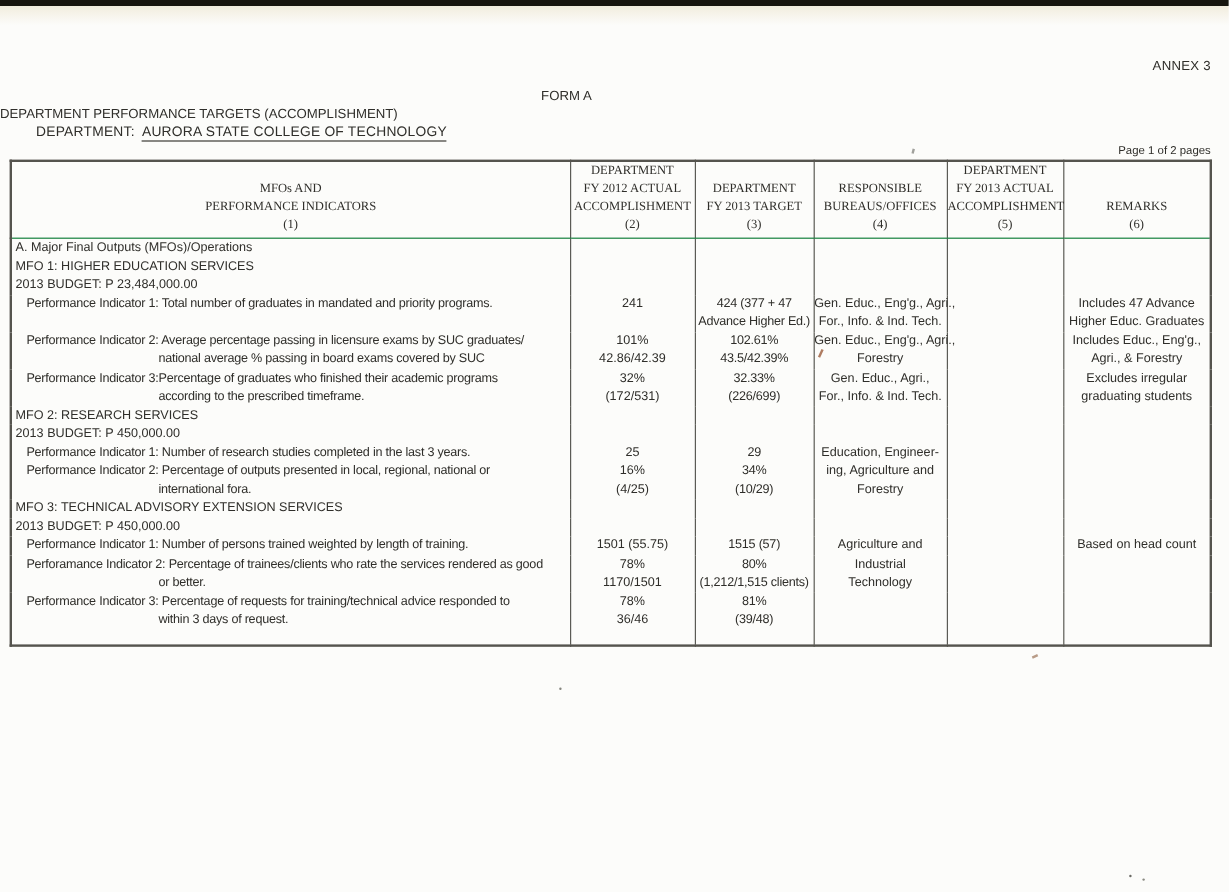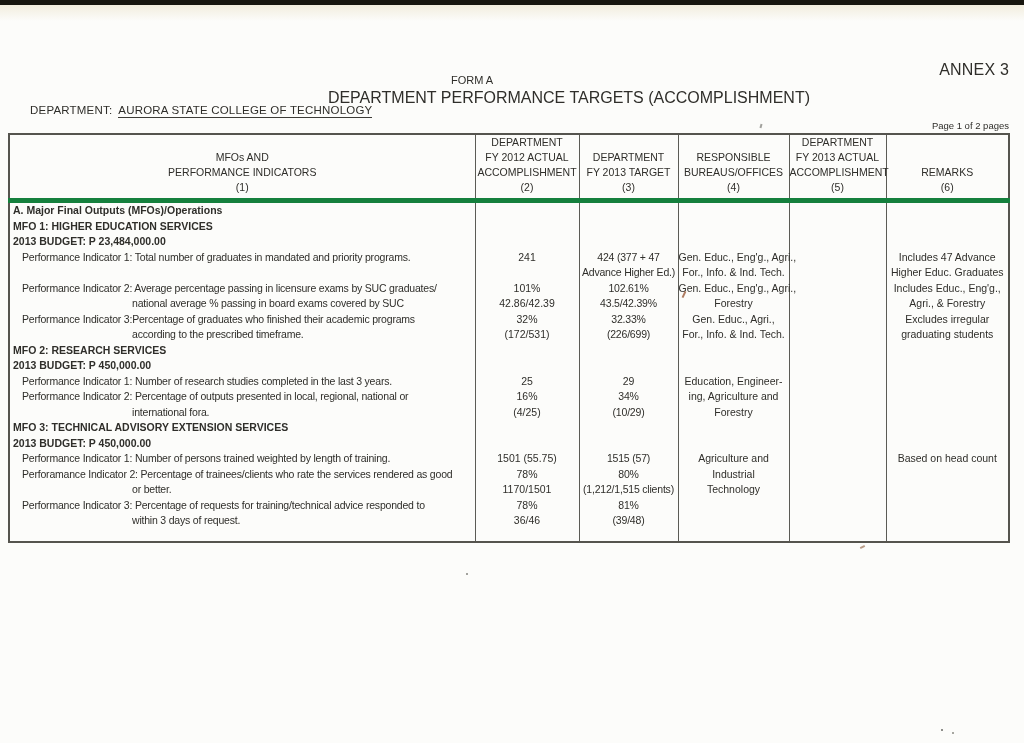--- a/index.html
+++ b/index.html
@@ -4,46 +4,46 @@
 <style>
   html,body{margin:0;padding:0;}
   body{
     width:1024px;height:743px;position:relative;overflow:hidden;
     background:#fcfcfa;color:#2f2e2a;
     font-family:"Liberation Sans",sans-serif;
   }
   .scan-strip{position:absolute;top:0;left:0;width:1024px;height:5px;background:#17160f;}
   .scan-tint{position:absolute;top:5px;left:0;width:1024px;height:16px;
     background:linear-gradient(#ece5cf,rgba(255,255,255,0));opacity:.65;}
-  .annex{position:absolute;top:61px;right:15px;font-size:16px;letter-spacing:.2px;}
+  .annex{position:absolute;top:49px;right:15px;font-size:11px;letter-spacing:.2px;}
   .form-title{position:absolute;top:74px;left:0;width:944px;text-align:center;font-size:11px;}
-  .form-subtitle{position:absolute;top:89px;left:0;width:810px;text-align:right;font-size:16px;}
+  .form-subtitle{position:absolute;top:89px;left:0;width:810px;text-align:left;font-size:11px;}
   .dept-line{position:absolute;top:104px;left:12px;font-size:11.5px;letter-spacing:.2px;padding-left:18px;}
   .dept-name{border-bottom:1px solid #3c3b36;margin-left:6px;padding-bottom:1px;}
   .page-info{position:absolute;top:120px;right:15px;font-size:9.5px;}
 
   table.ptable{
     position:absolute;top:133px;left:8px;width:1000px;
     border-collapse:collapse;table-layout:fixed;
     border:2px solid #55544e;
   }
   .ptable th,.ptable td{
     border-left:1px solid #5b5b55;border-right:1px solid #5b5b55;
     padding:0;vertical-align:top;font-weight:normal;
   }
   .ptable thead th{
-    border-bottom:5px solid #15803d;
+    border-bottom:1px solid #15803d;
     height:58px;vertical-align:bottom;text-align:center;
-    font-size:10.5px;line-height:15px;padding-bottom:3px;
+    font-size:10.5px;line-height:15px;padding-bottom:3px;font-family:Liberation Serif, serif;
   }
   .ptable tbody td{font-size:10.5px;line-height:15.5px;}
   .ptable .ln{white-space:nowrap;}
   td.c0{letter-spacing:-0.2px;}
   td.c0 .ln.first{padding-left:12px;}
-  td.c0.sec .ln.first{padding-left:3px;letter-spacing:0;font-weight:bold;}
+  td.c0.sec .ln.first{padding-left:3px;letter-spacing:0;}
   td.c0 .ln.cont{padding-left:122px;}
   td.c1,td.c2,td.c3,td.c4,td.c5{text-align:center;}
   td.c2{font-size:10.2px;letter-spacing:-0.2px;}
   td.c3{font-size:10px;}
   td.c5{font-size:10.3px;margin-left:21px;}
   tr[data-name="table-bottom-spacer"] td{height:12px;}
 
   .speck{position:absolute;pointer-events:none;}
   .speck.s1{left:683px;top:291px;width:2px;height:7px;background:#96512e;transform:rotate(25deg);opacity:.75;}
   .speck.s2{left:760px;top:124px;width:2px;height:4px;background:#8a8a84;transform:rotate(15deg);opacity:.8;}

